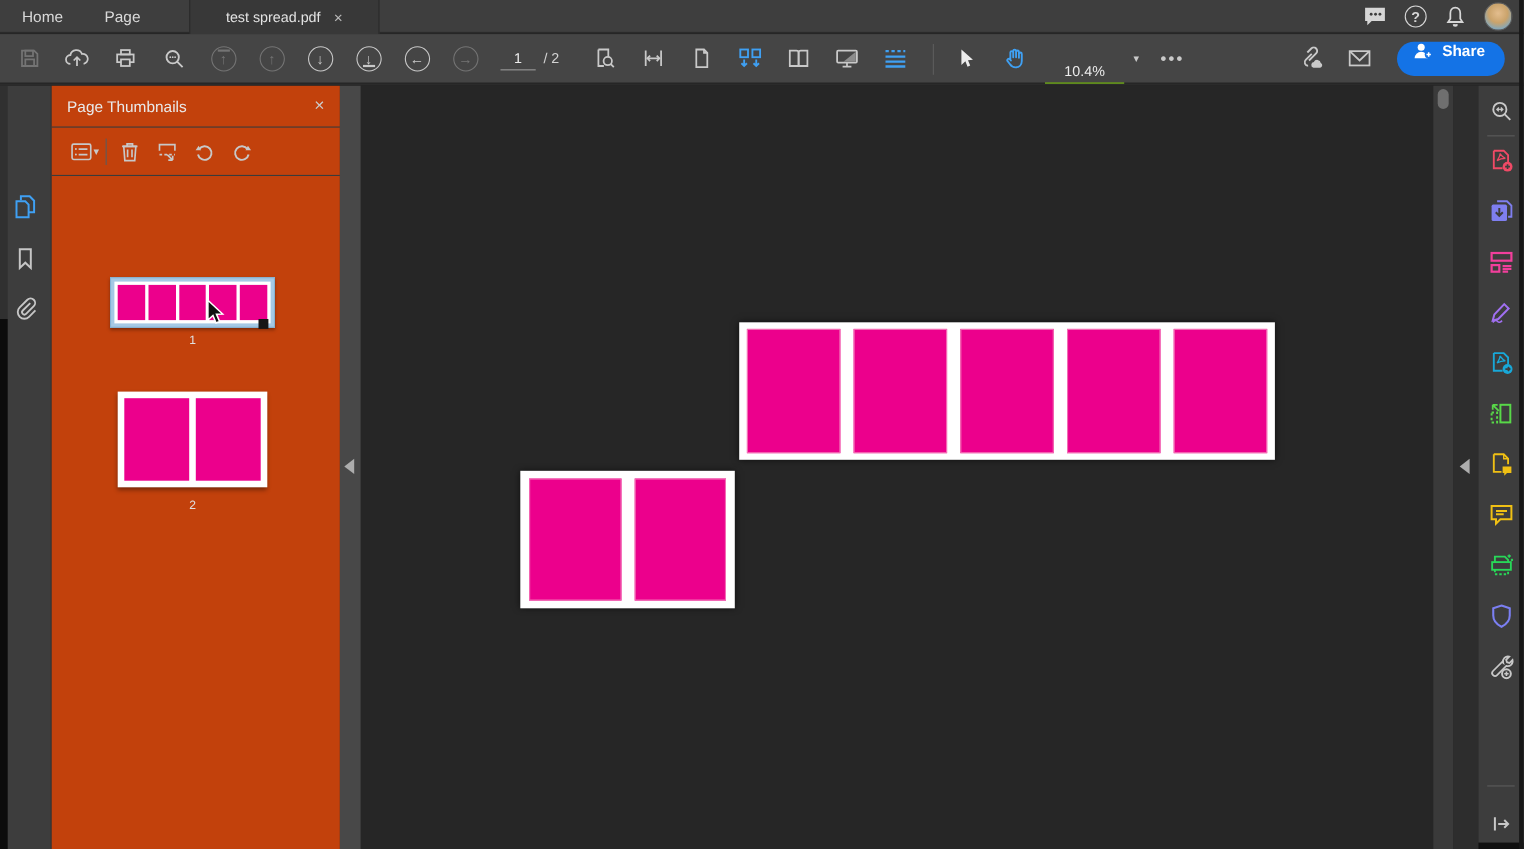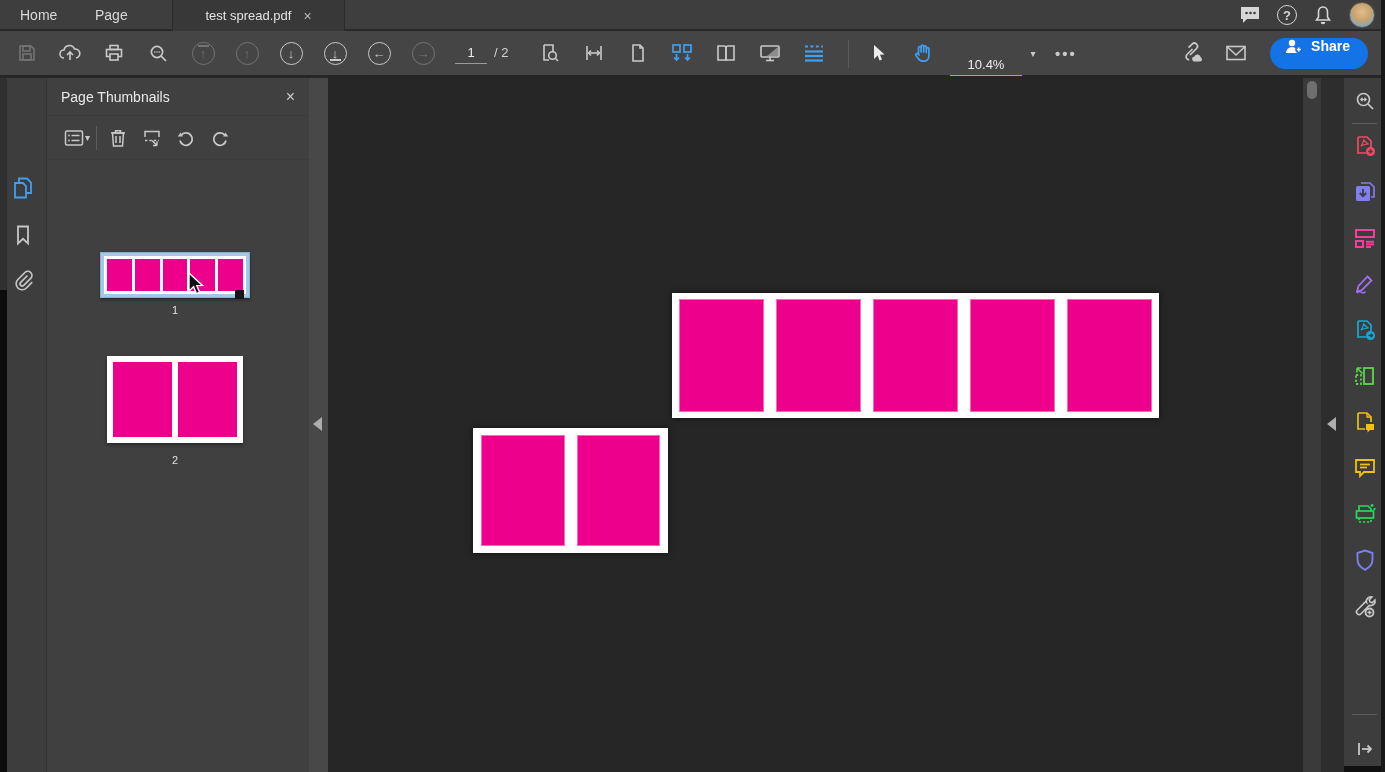--- a/index.html
+++ b/index.html
@@ -46,21 +46,21 @@
   
   .leftbar { position:absolute; left:0; top:78px; width:47px; bottom:0;
     background:#3d3d3d; border-right:1px solid #333; }
   .leftbar .lbtn { position:absolute; left:50%; transform:translateX(-50%); width:28px; height:28px;
     display:flex; align-items:center; justify-content:center; color:#c6c6c6; }
   .lbtn.active { color:var(--accent); }
   .left-edge-top { position:absolute; left:0; top:78px; width:7px; height:212px; background:#303030; }
   .left-edge-bottom { position:absolute; left:0; top:290px; width:7px; bottom:0; background:#0c0c0c; }
 
   
-  .panel { position:absolute; left:47px; top:78px; width:262px; bottom:0; background:#404040; }
+  .panel { position:absolute; left:47px; top:78px; width:262px; bottom:0; background:#c2410c; }
   .panel-head { height:38px; border-bottom:1px solid #3b3b3b; display:flex; align-items:center;
     padding:0 14px; color:#e9e9e9; font-size:14px; }
   .panel-head .pclose { margin-left:auto; color:#cccccc; font-size:16px; }
   .panel-tools { height:44px; border-bottom:1px solid #3b3b3b; display:flex; align-items:center; color:#c8c8c8; }
   .ptbtn { width:30px; height:30px; display:flex; align-items:center; justify-content:center; }
   .ptsep { width:1px; height:24px; background:#5c5c5c; margin:0 6px; }
   .thumb-area { position:relative; height:calc(100% - 82px); }
   .sel-box { position:absolute; left:53px; top:92px; width:150px; height:46px;
     background:var(--selblue); border:1px solid #84b2d4; box-shadow:0 2px 3px rgba(0,0,0,.35); }
   .sel-box .tpage { position:absolute; left:3px; top:3px; right:3px; bottom:3px; background:#fff;

